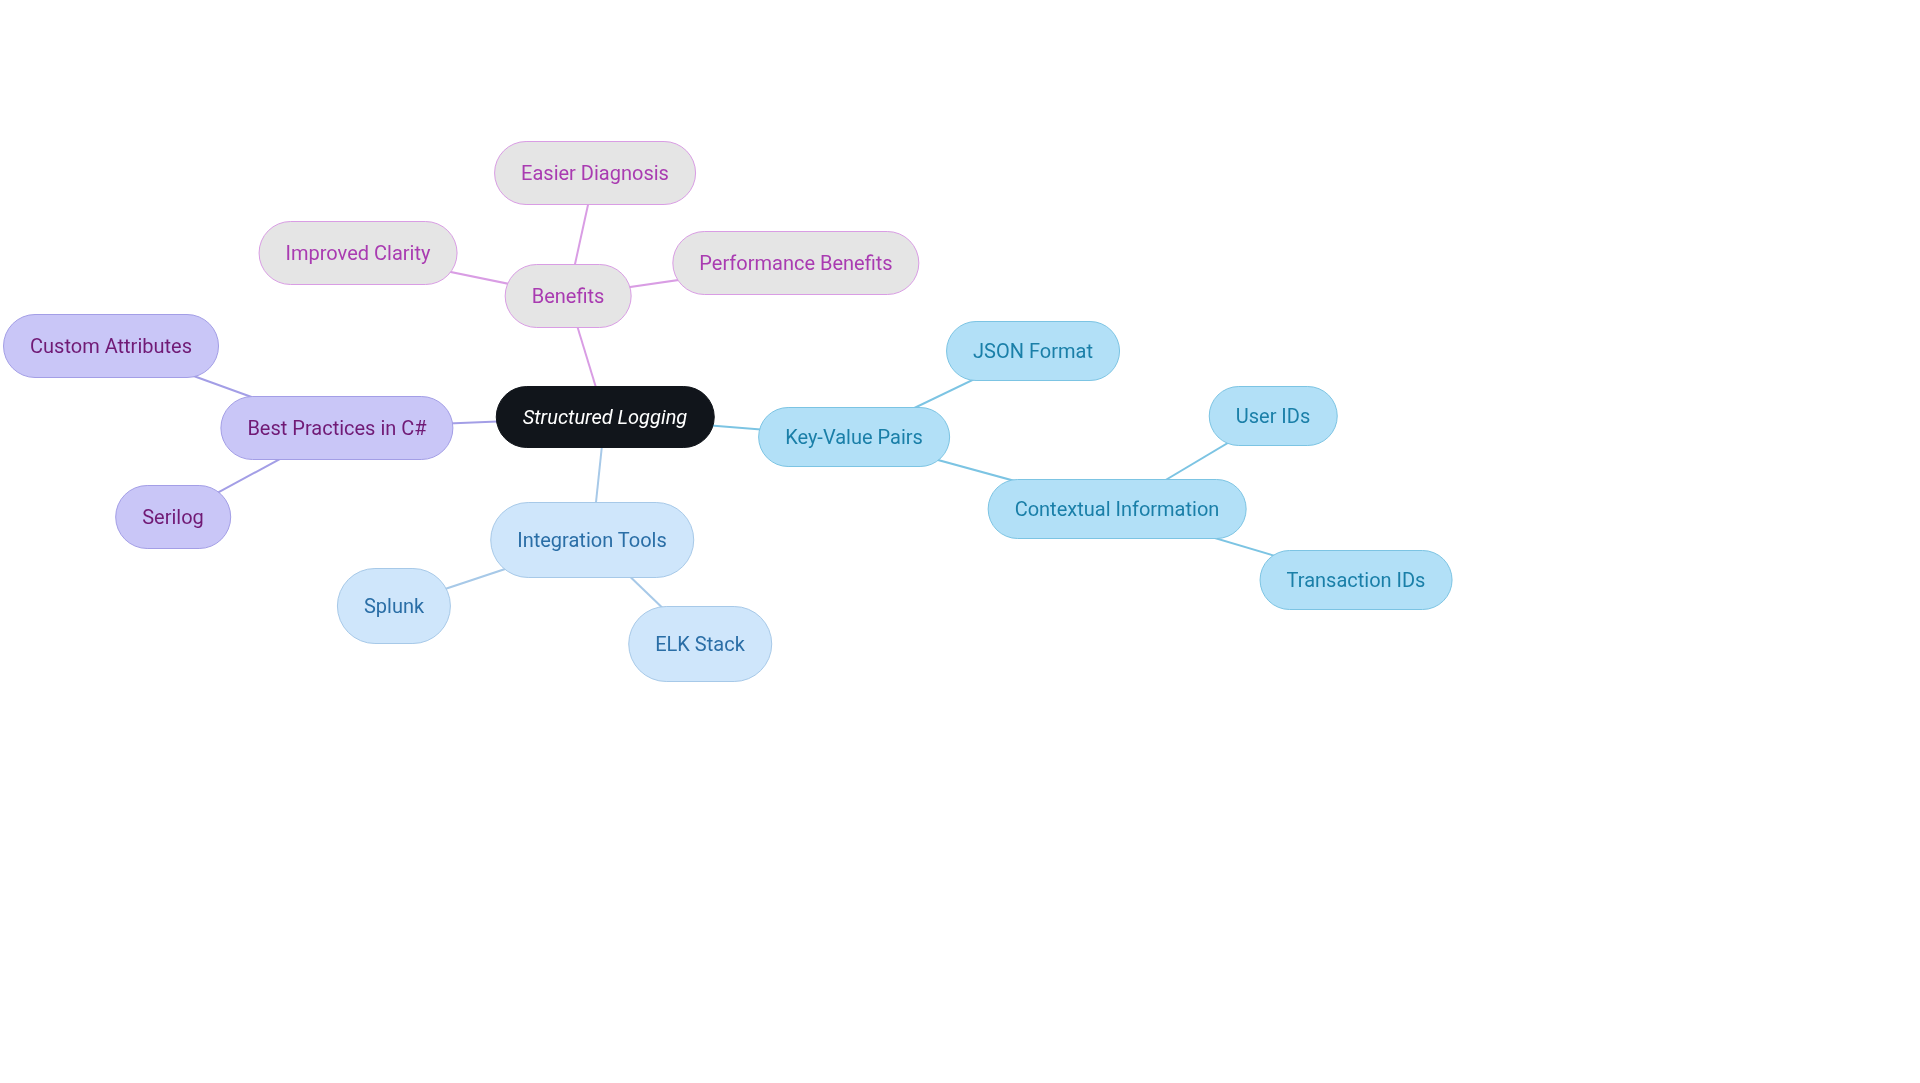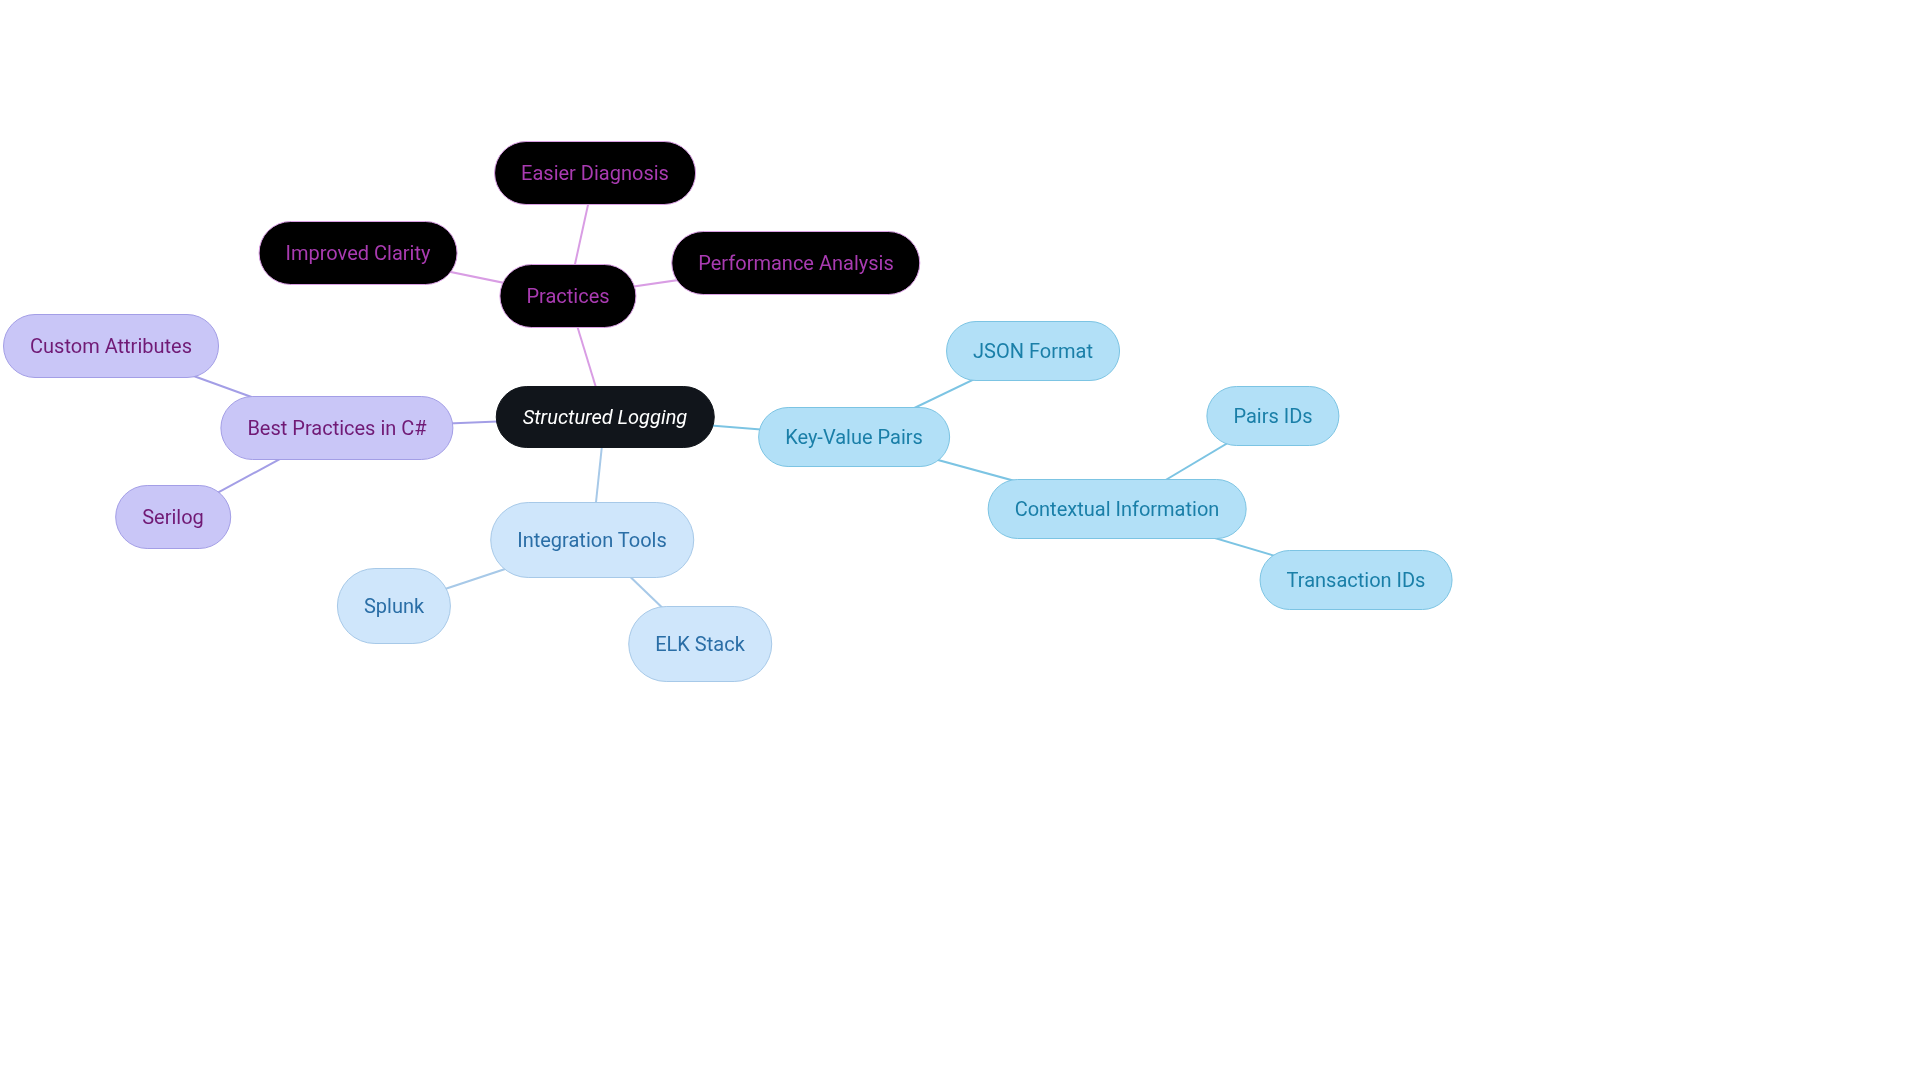--- a/index.html
+++ b/index.html
@@ -38,21 +38,21 @@
   }
   .root {
     background: #11151b;
     color: #ffffff;
     border: 1px solid #11151b;
     height: 62px;
     font-size: 20px;
     font-style: italic;
   }
   .pink {
-    background: #000000;
+    background: #e5e5e5;
     color: #a93bb1;
     border: 1.5px solid #d99de4;
     height: 64px;
   }
   .purple {
     background: #c9c6f7;
     color: #701a75;
     border: 1.5px solid #a39ee6;
     height: 64px;
   }
@@ -105,30 +105,30 @@
     <line x1="1117" y1="509" x2="1273" y2="416" stroke="#7cc4e3" stroke-width="2"></line>
 
     <line x1="1117" y1="509" x2="1356" y2="580" stroke="#7cc4e3" stroke-width="2"></line>
   </svg>
 
   <div class="node root" style="left:605px; top:417px;">
     <span>Structured Logging</span>
   </div>
 
   <div class="node pink" style="left:568px; top:296px;">
-    <span>Practices</span>
+    <span>Benefits</span>
   </div>
   <div class="node pink" style="left:358px; top:253px;">
     <span>Improved Clarity</span>
   </div>
   <div class="node pink" style="left:595px; top:173px;">
     <span>Easier Diagnosis</span>
   </div>
   <div class="node pink" style="left:796px; top:263px;">
-    <span>Performance Analysis</span>
+    <span>Performance Benefits</span>
   </div>
 
   <div class="node purple" style="left:337px; top:428px;">
     <span>Best Practices in C#</span>
   </div>
   <div class="node purple" style="left:111px; top:346px;">
     <span>Custom Attributes</span>
   </div>
   <div class="node purple" style="left:173px; top:517px;">
     <span>Serilog</span>
@@ -147,19 +147,19 @@
   <div class="node blue" style="left:854px; top:437px;">
     <span>Key-Value Pairs</span>
   </div>
   <div class="node blue" style="left:1033px; top:351px;">
     <span>JSON Format</span>
   </div>
   <div class="node blue" style="left:1117px; top:509px;">
     <span>Contextual Information</span>
   </div>
   <div class="node blue" style="left:1273px; top:416px;">
-    <span>Pairs IDs</span>
+    <span>User IDs</span>
   </div>
   <div class="node blue" style="left:1356px; top:580px;">
     <span>Transaction IDs</span>
   </div>
 
 </div>
 
 </body></html>

